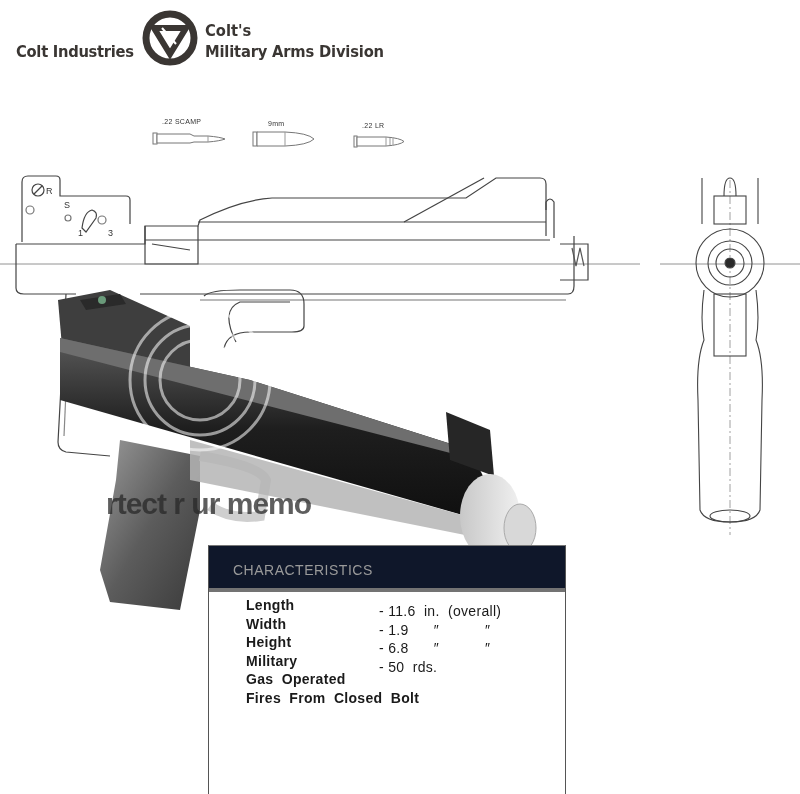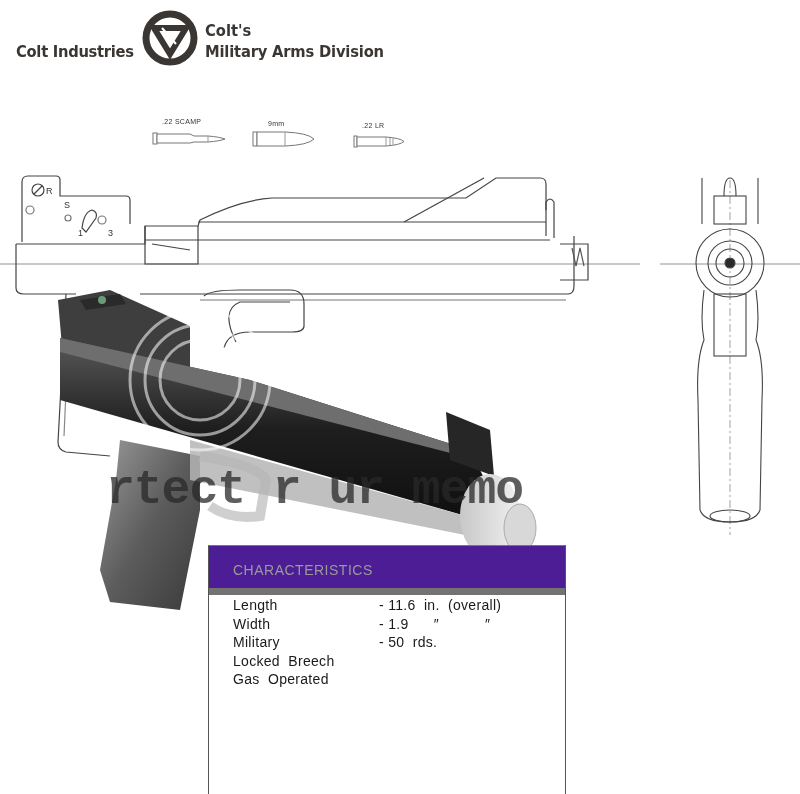--- a/index.html
+++ b/index.html
@@ -13,28 +13,28 @@
     .logo { left: 142px; top: 10px; width: 56px; height: 56px; }
 
     
     .cart-label { font-size: 7px; color: #333; letter-spacing: 0.3px; }
 
     
     svg { display: block; }
 
     
     .char-box { left: 208px; top: 545px; width: 356px; height: 248px; background: #ffffff; border-left: 1px solid #555; border-right: 1px solid #555; border-top: 1px solid #777; }
-    .char-head { position: absolute; left: 0; top: 0; width: 100%; height: 42px; border-bottom: 7px solid #737373; background: #4c1d95; }
+    .char-head { position: absolute; left: 0; top: 0; width: 100%; height: 42px; border-bottom: 4px solid #737373; background: #0f172a; }
     .char-title { position: absolute; left: 24px; top: 16px; font-size: 14px; color: #9a9a9a; letter-spacing: 0.5px; }
     .char-rows { position: absolute; left: 24px; top: 51px; width: 320px; }
     .char-row { height: 18.5px; font-size: 14px; color: #1a1a1a; position: relative; white-space: pre; letter-spacing: 0.3px; }
-    .char-row .k { position: absolute; left: 0; top: 0; }
-    .char-row .v { position: absolute; left: 146px; top: 0; }
+    .char-row .k { position: absolute; left: 13px; top: 0; font-weight: bold; }
+    .char-row .v { position: absolute; left: 146px; top: 6px; }
 
-    .watermark { left: 106px; top: 463px; font-family: Liberation Mono, monospace; font-size: 48px; font-weight: bold; color: rgba(40,40,40,0.75); letter-spacing: -1px; }
+    .watermark { left: 106px; top: 487px; font-family: Liberation Sans, sans-serif; font-size: 30px; font-weight: bold; color: rgba(40,40,40,0.75); letter-spacing: -1px; }
   </style>
 </head>
 <body>
 
 <div class="abs brand-left">Colt Industries</div>
 <div class="abs logo">
   <svg width="56" height="56" viewBox="0 0 56 56">
     <circle cx="28" cy="28" r="24" fill="none" stroke="#3a3633" stroke-width="7"></circle>
     <polygon points="12,18 44,18 28,44" fill="none" stroke="#3a3633" stroke-width="6" stroke-linejoin="miter"></polygon>
     <line x1="20" y1="18" x2="34" y2="34" stroke="#fff" stroke-width="2"></line>
@@ -181,17 +181,18 @@
 
 <div class="abs watermark">rtect r          ur memo</div>
 
 <div class="abs char-box">
   <div class="char-head">
     <div class="char-title">CHARACTERISTICS</div>
   </div>
   <div class="char-rows">
     <div class="char-row"><span class="k">Length</span><span class="v">- 11.6  in.  (overall)</span></div>
     <div class="char-row"><span class="k">Width</span><span class="v">- 1.9      ″           ″</span></div>
+    <div class="char-row"><span class="k">Height</span><span class="v">- 6.8      ″           ″</span></div>
     <div class="char-row"><span class="k">Military</span><span class="v">- 50  rds.</span></div>
-    <div class="char-row"><span class="k">Locked  Breech</span><span class="v"></span></div>
     <div class="char-row"><span class="k">Gas  Operated</span><span class="v"></span></div>
+    <div class="char-row"><span class="k">Fires  From  Closed  Bolt</span><span class="v"></span></div>
   </div>
 </div>
 
 </body></html>

